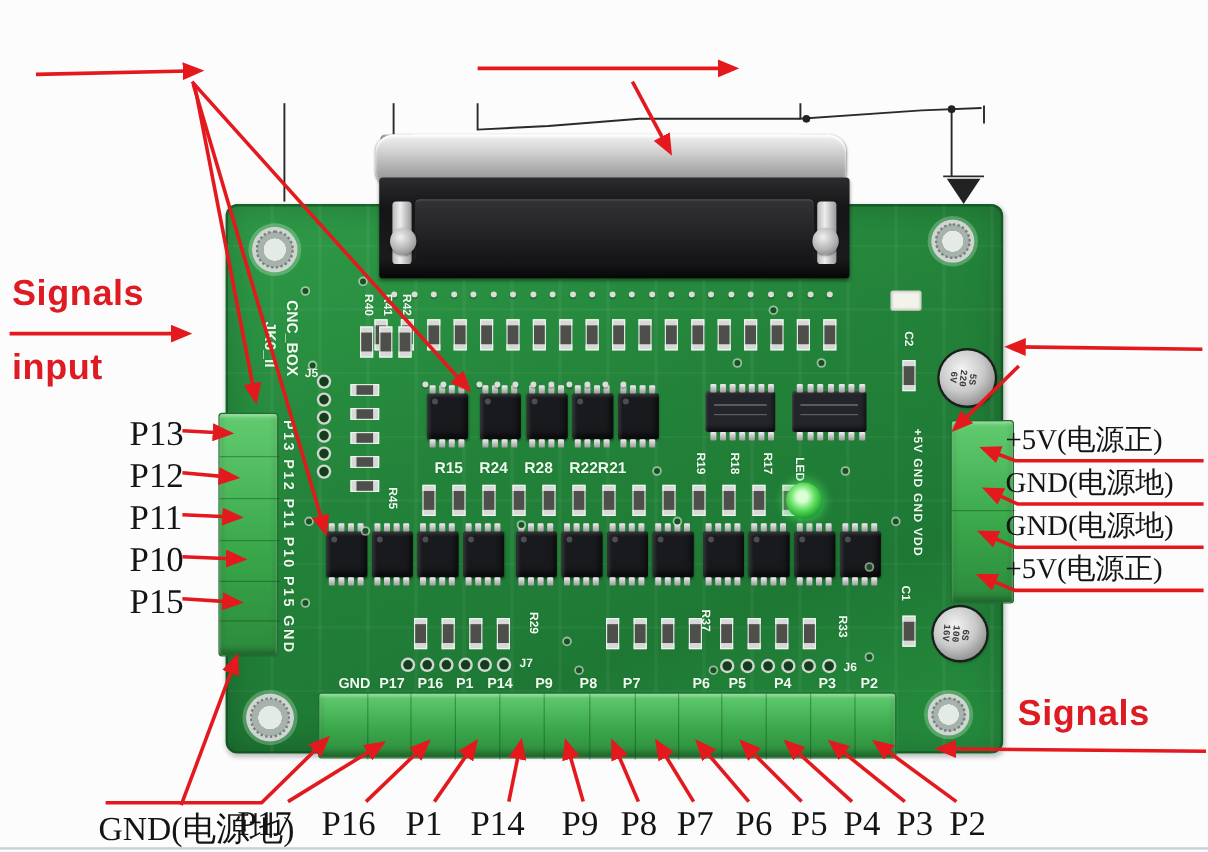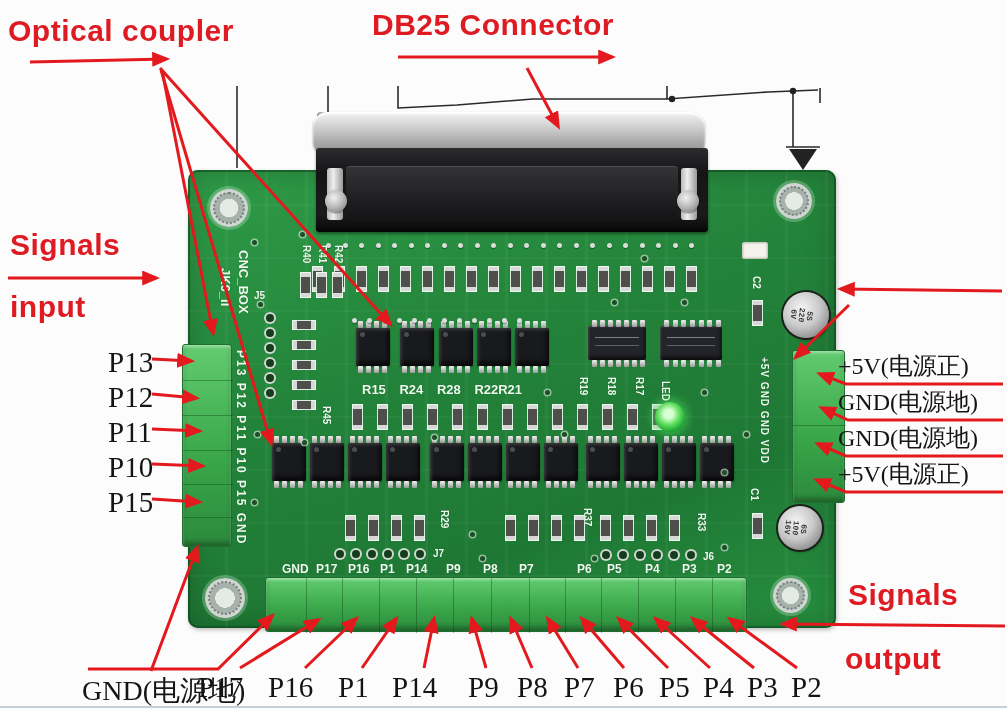--- a/index.html
+++ b/index.html
@@ -511,45 +511,42 @@
       <div class="seam" style="left:445.5px;top:0;width:1px;height:55px"></div>
     </div>
 
   <div class="silk v" style="left:251px;top:250px;font-size:13px">CNC_BOX</div>
   <div class="silk v" style="left:233px;top:268px;font-size:13px">JK6_II</div>
   <div class="silk v" style="left:248px;top:350px;font-size:12px;letter-spacing:2px">P13 P12 P11 P10 P15 GND</div>
   <div class="silk v tiny" style="left:770px;top:357px;letter-spacing:1px">+5V GND GND VDD</div>
   <div class="silk" style="left:362px;top:382px;font-size:13px;word-spacing:10px">R15 R24  R28 R22R21</div>
   <div class="silk v tiny" style="left:332px;top:406px">R45</div>
   <div class="silk v tiny" style="left:671px;top:381px">LED</div>
-  <div class="silk tiny" style="left:254px;top:290px">J5</div>
+  <div class="silk tiny" style="left:254px;top:306px">J5</div>
   <div class="silk tiny" style="left:433px;top:548px">J7</div>
   <div class="silk tiny" style="left:703px;top:551px">J6</div>
   <div class="silk v tiny" style="left:762px;top:276px">C2</div>
   <div class="silk v tiny" style="left:760px;top:488px">C1</div>
 
   <div class="cap" style="left:783px;top:292px;width:46px;height:46px">
     <div class="capText" style="left:11px;top:11px">5S
 220
 6V</div>
   </div>
   <div class="cap" style="left:778px;top:506px;width:44px;height:44px">
     <div class="capText" style="left:10px;top:10px">6S
 100
 16V</div>
   </div>
   <div class="led" style="left:655px;top:402px"></div>
   <div class="sticker"></div>
 
-  <div class="red-label" style="left:8px;top:14px">Optical coupler</div>
-  <div class="red-label" style="left:372px;top:8px">DB25 Connector</div>
   <div class="red-label" style="left:10px;top:228px">Signals</div>
   <div class="red-label" style="left:10px;top:290px">input</div>
   <div class="red-label" style="left:848px;top:578px">Signals</div>
-  <div class="red-label" style="left:845px;top:642px">output</div>
 
   <div class="pin-label" style="left:82px;top:672px;font-size:28px">GND(电源地)</div>
   <div id="left-labels">
       <div class="pin-label" style="left:108px;top:346px">P13</div>
       <div class="pin-label" style="left:108px;top:381px">P12</div>
       <div class="pin-label" style="left:108px;top:416px">P11</div>
       <div class="pin-label" style="left:108px;top:451px">P10</div>
       <div class="pin-label" style="left:108px;top:486px">P15</div>
     </div>
   <div id="right-labels">

